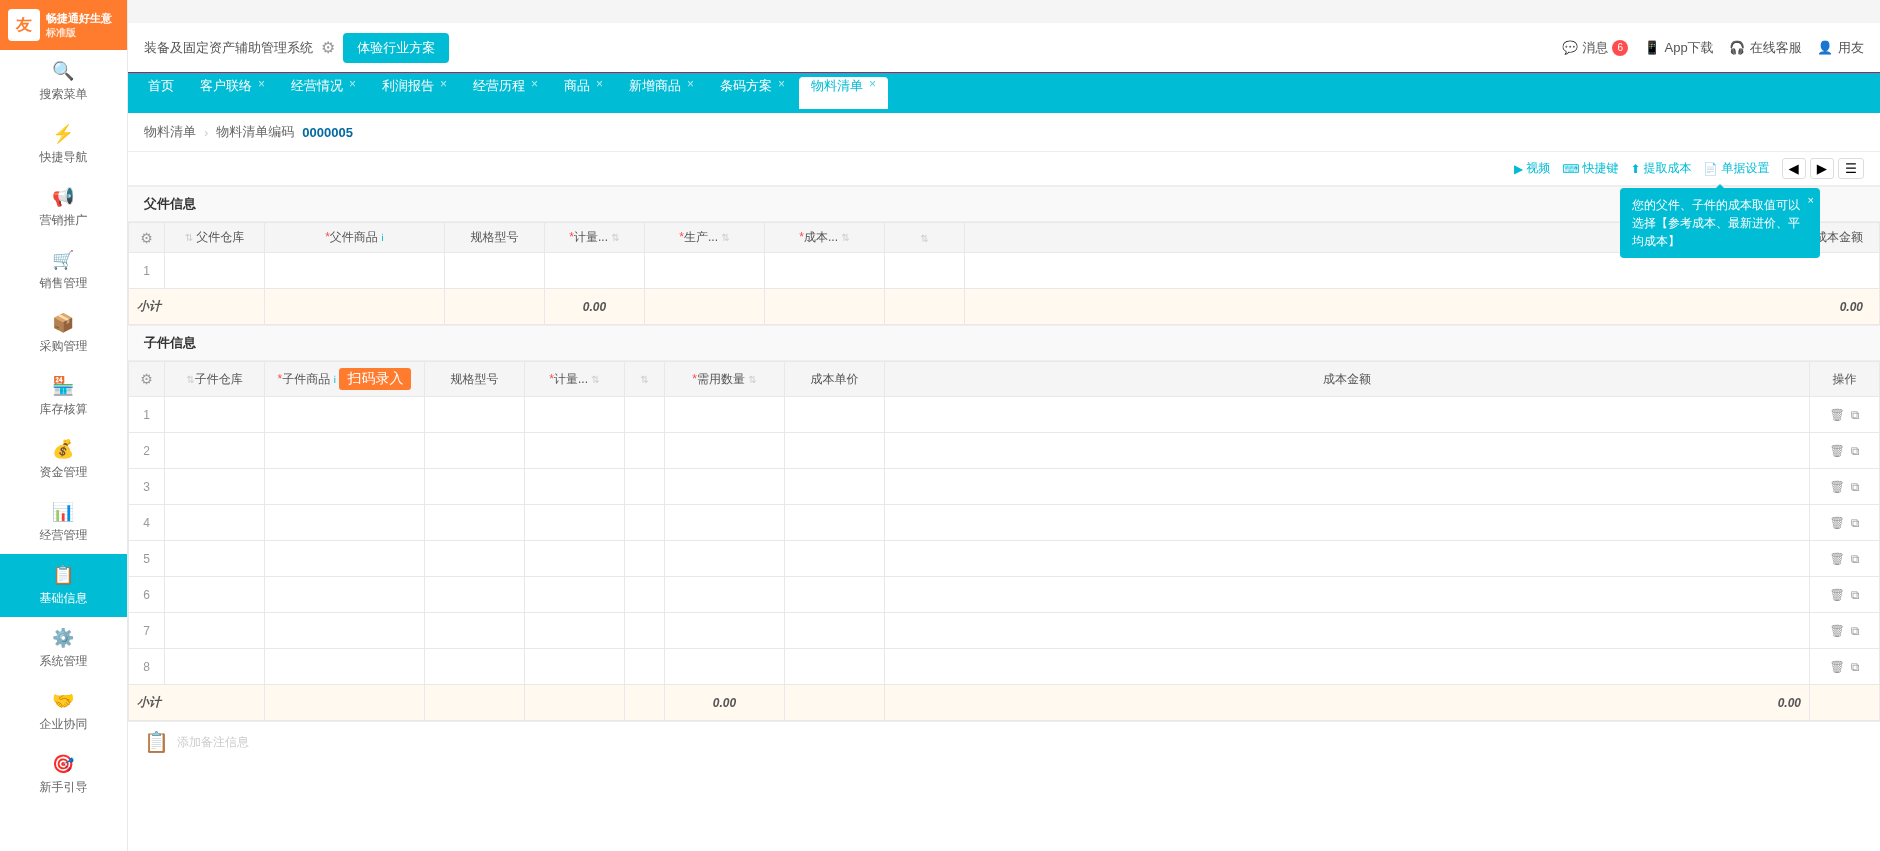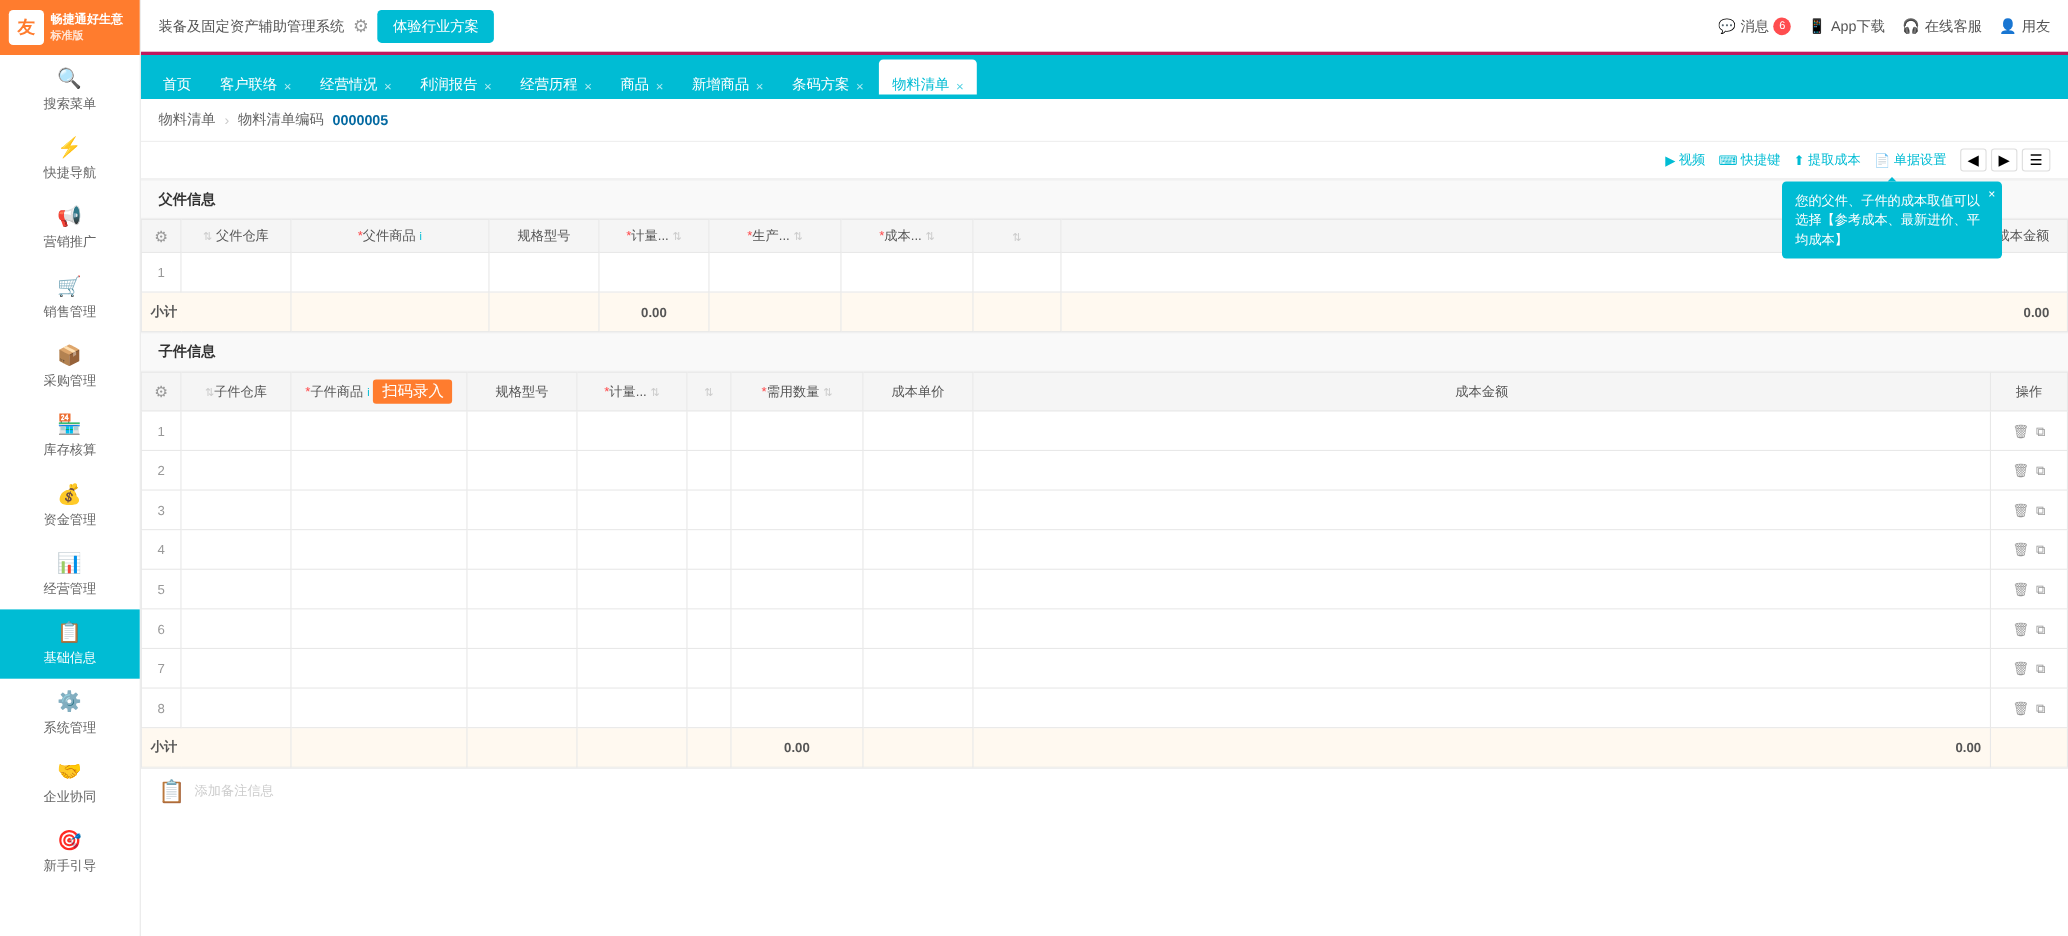--- a/index.html
+++ b/index.html
@@ -56,21 +56,22 @@
     .main { flex: 1; display: flex; flex-direction: column; overflow: hidden; }
 
     
     .topbar {
       background: #fff;
       height: 50px;
       display: flex;
       align-items: center;
       justify-content: space-between;
       padding: 0 16px;
-      border-bottom: 3px solid #be185d;
+      border-bottom: 1px solid #be185d;
+      margin-top: 23px;
     }
     .topbar-left { display: flex; align-items: center; gap: 8px; color: #333; font-size: 13px; }
     .topbar-title { font-size: 13px; color: #555; }
     .topbar-settings { color: #999; font-size: 16px; cursor: pointer; }
     .trial-btn {
       background: #00bcd4;
       color: white;
       border: none;
       padding: 6px 14px;
       border-radius: 4px;
@@ -96,21 +97,21 @@
       background: #00bcd4;
       display: flex;
       align-items: center;
       height: 40px;
       padding: 0 8px;
       gap: 2px;
       overflow-x: auto;
     }
     .tab {
       display: flex;
-      align-items: flex-end;
+      align-items: flex-start;
       gap: 4px;
       padding: 0 12px;
       height: 32px;
       color: white;
       cursor: pointer;
       border-radius: 4px 4px 0 0;
       white-space: nowrap;
       font-size: 13px;
     }
     .tab.active { background: #fff; color: #00bcd4; }
@@ -211,20 +212,21 @@
       border: 1px solid #e8e8e8;
       padding: 6px 8px;
       text-align: center;
       color: #333;
       height: 36px;
     }
     .data-table .subtotal-row td {
       background: #fff9f0;
       font-weight: bold;
       color: #555;
+      font-style: italic;
     }
     .gear-icon { color: #999; font-size: 14px; }
     .scan-btn {
       background: #ff7c2e;
       color: white;
       border: none;
       padding: 2px 8px;
       border-radius: 3px;
       font-size: 14px;
       cursor: pointer;

